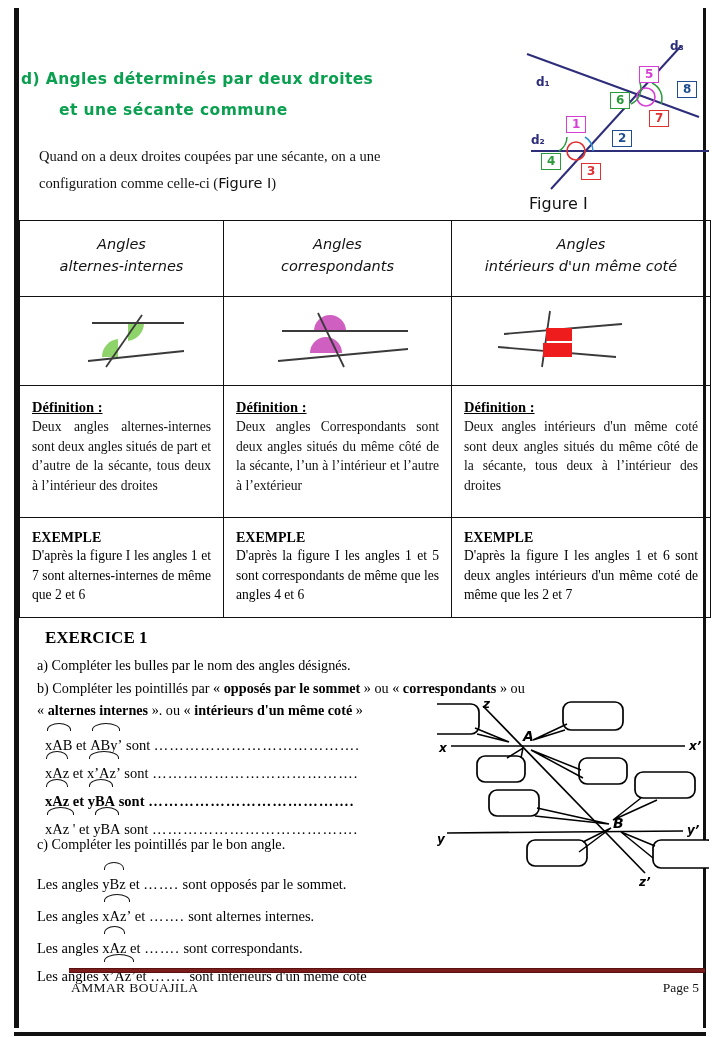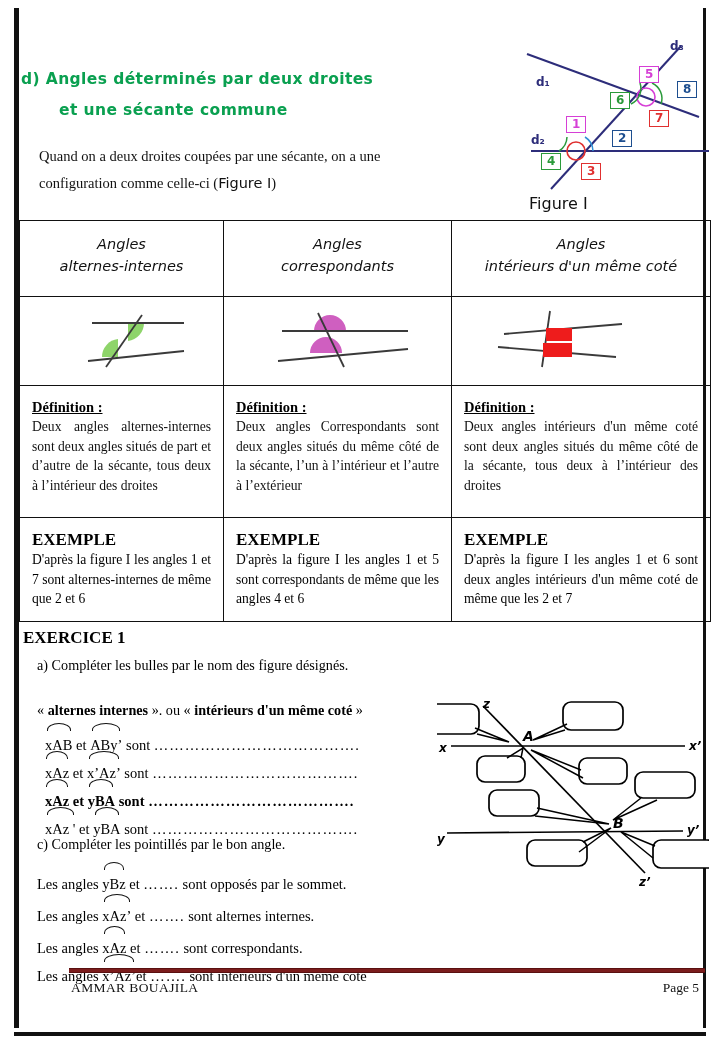--- a/index.html
+++ b/index.html
@@ -90,29 +90,29 @@
   .def-head{
     font-weight:bold; font-size:14.5px;
     text-decoration:underline;
     display:inline-block;
     margin-bottom:1px;
   }
   .def-body{
     font-size:13.6px; line-height:19.5px; color:#111;
     text-align:justify;
   }
-  .ex-head{ font-weight:bold; font-size:17px; }
+  .ex-head{ font-weight:bold; font-size:14px; }
   .ex-body{ font-size:13.6px; line-height:19.5px; text-align:justify; }
 
   
   .exo{
     position:absolute; left:0; top:602px; width:692px; height:370px;
   }
   .exo-title{
-    position:absolute; left:4px; top:18px;
+    position:absolute; left:26px; top:18px;
     font-weight:bold; font-size:17px;
   }
   .exo-a{ position:absolute; left:18px; top:47px; font-size:14.2px; }
   .exo-b1{ position:absolute; left:18px; top:70px; font-size:14.2px; }
   .exo-b2{ position:absolute; left:18px; top:92px; font-size:14.2px; }
   .exo-c{ position:absolute; left:18px; top:226px; font-size:14.2px; }
   .bq{ font-weight:bold; }
   .q-line{ position:absolute; left:26px; font-size:14.5px; white-space:nowrap; }
   .c-line{ position:absolute; left:18px; font-size:14.5px; white-space:nowrap;text-align:right; }
   .ovl{ position:relative; display:inline-block; padding-top:13px; }
@@ -267,22 +267,23 @@
       <td class="ex-cell">
         <div class="ex-head">EXEMPLE</div>
         <div class="ex-body">D'après la figure I les angles 1 et 6 sont deux angles intérieurs d'un même coté de même que les 2 et 7</div>
       </td>
     </tr>
   </tbody>
     </table>
 
   <div class="exo">
     <div class="exo-title">EXERCICE 1</div>
-    <div class="exo-a">a) Compléter  les bulles par le nom des figure désignés.</div>
-
+    <div class="exo-a">a) Compléter  les bulles par le nom des angles désignés.</div>
+
+    <div class="exo-b1"><span>b) Compléter les pointillés par « </span><span class="bq">opposés par le sommet</span><span> » ou « </span><span class="bq">correspondants</span><span> » ou</span></div>
 
     <div class="exo-b2"><span>« </span><span class="bq">alternes internes</span><span> ». ou « </span><span class="bq">intérieurs d'un même coté</span><span>  »</span></div>
 
     <div class="q-line" style="top:114px;"><span class="ovl">xAB</span> et <span class="ovl">ABy’</span><span> sont </span><span class="dots">………………………………….</span></div>
 
     <div class="q-line" style="top:142px;"><span class="ovl">xAz</span> et <span class="ovl">x’Az’</span><span> sont </span><span class="dots">………………………………….</span></div>
 
     <div class="q-line" style="top:170px;font-weight:bold;"><span class="ovl">xAz</span> et <span class="ovl">yBA</span><span> sont </span><span class="dots">………………………………….</span></div>
 
     <div class="q-line" style="top:198px;"><span class="ovl">xAz '</span> et <span class="ovl">yBA</span><span> sont </span><span class="dots">………………………………….</span></div>

